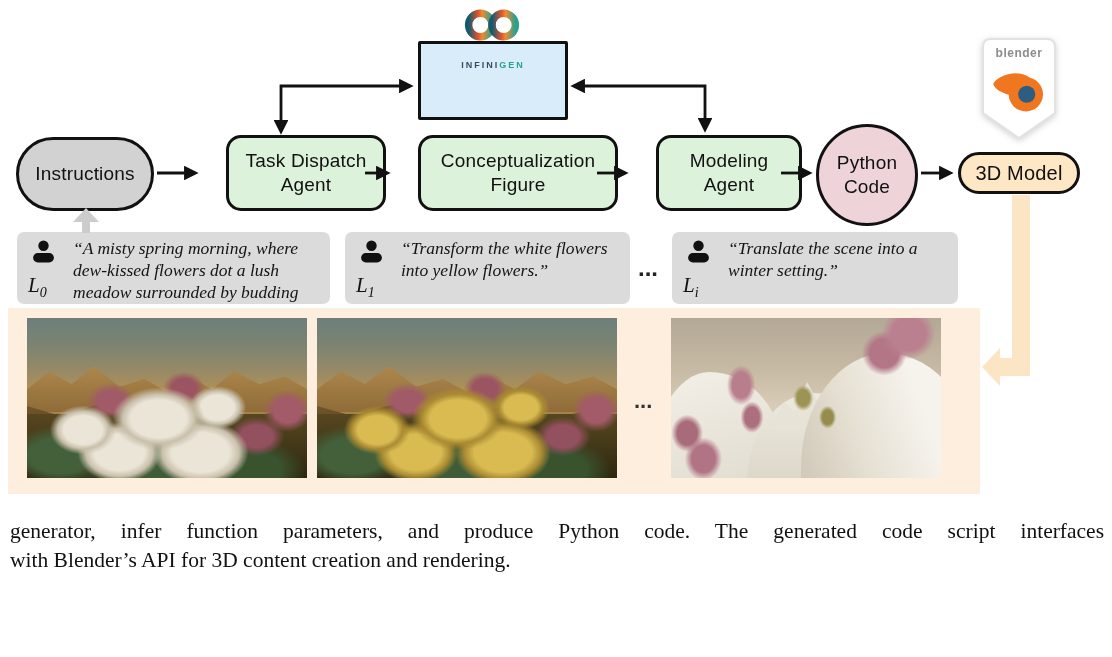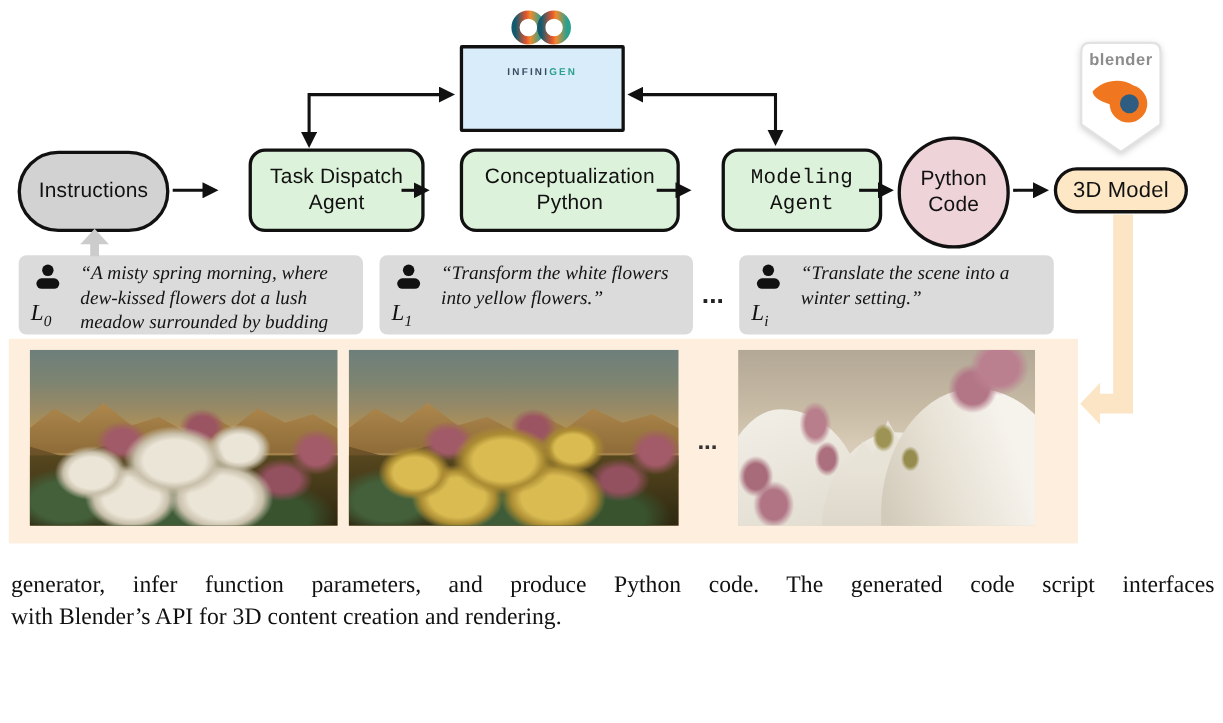--- a/index.html
+++ b/index.html
@@ -14,39 +14,39 @@
        font-family:"Liberation Sans",sans-serif;}
 
   
   .node{position:absolute;border:3px solid #111;display:flex;align-items:center;justify-content:center;
         text-align:center;color:#111;}
   .node-label{white-space:pre-line;font-size:19px;line-height:24px;letter-spacing:.2px;}
   .instructions{left:16px;top:137px;width:138px;height:74px;border-radius:37px;background:var(--instructions-box);}
   .agent{background:var(--agent-box);border-radius:15px;margin-left:24px;}
   .task{left:202px;top:135px;width:160px;height:76px;}
   .concept{left:394px;top:135px;width:200px;height:76px;}
-  .modeling{left:632px;top:135px;width:146px;height:76px;font-family:Liberation Mono, monospace;}
+  .modeling{left:632px;top:135px;width:146px;height:76px;}
   .python{left:816px;top:124px;width:102px;height:102px;border-radius:50%;background:var(--python-circle);}
   .model3d{left:958px;top:152px;width:122px;height:42px;border-radius:21px;background:var(--model-box);}
   .model3d .node-label{font-size:20px;}
 
   
   .procedure{left:418px;top:41px;width:150px;height:79px;border-radius:2px;background:var(--procedure-box);
              flex-direction:column;justify-content:flex-start;padding-top:16px;}
   .procedure .node-label{font-size:20px;line-height:25px;}
   .ig-wordmark{font-size:9px;font-weight:bold;letter-spacing:2px;color:#3b4a63;line-height:10px;}
   .ig-wordmark .teal{color:var(--infinigen-teal);}
   .ig-logo{position:absolute;left:459px;top:8px;width:66px;height:34px;z-index:6;}
 
   
   .blender-badge{position:absolute;left:980px;top:36px;width:78px;height:106px;
                  filter:drop-shadow(0 2px 3px rgba(0,0,0,.18));}
   .blender-badge svg.shield{position:absolute;inset:0;}
   .blender-word{position:absolute;top:10px;left:0;width:100%;text-align:center;
-                font-size:15px;font-weight:bold;color:#8c8c8c;letter-spacing:.5px;}
+                font-size:12px;font-weight:bold;color:#8c8c8c;letter-spacing:.5px;}
   .blender-logo{position:absolute;left:11px;top:30px;width:56px;height:48px;}
 
   
   .prompt{position:absolute;top:232px;height:72px;background:var(--prompt-box);border-radius:7px;color:#141414;}
   .p0{left:17px;width:313px;} .p1{left:345px;width:285px;} .pi{left:672px;width:286px;}
   .p-icon{position:absolute;left:14px;top:7px;width:25px;height:25px;}
   .p-label{position:absolute;left:11px;bottom:3px;font-family:"Liberation Serif",serif;
            font-style:italic;font-size:21px;color:#111;}
   .p-label sub{font-size:14px;font-style:italic;}
   .p-text{position:absolute;left:56px;top:5px;right:8px;font-family:"Liberation Serif",serif;
@@ -146,21 +146,21 @@
 
   <div class="node instructions">
     <div class="node-label">Instructions</div>
   </div>
   <div class="node agent task">
     <div class="node-label">Task Dispatch
 Agent</div>
   </div>
   <div class="node agent concept">
     <div class="node-label">Conceptualization
-Python</div>
+Figure</div>
   </div>
   <div class="node agent modeling">
     <div class="node-label">Modeling
 Agent</div>
   </div>
   <div class="node python">
     <div class="node-label">Python
 Code</div>
   </div>
   <div class="node model3d">

